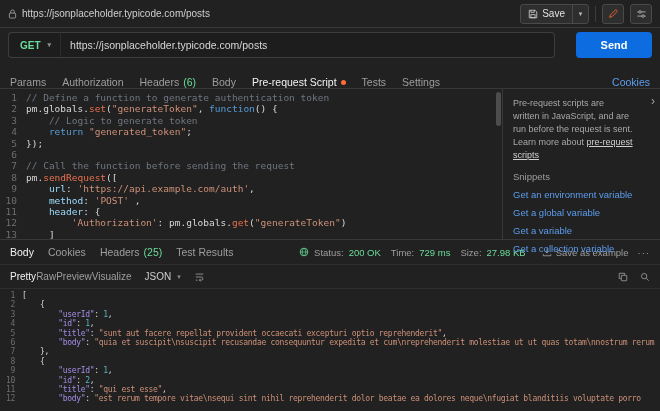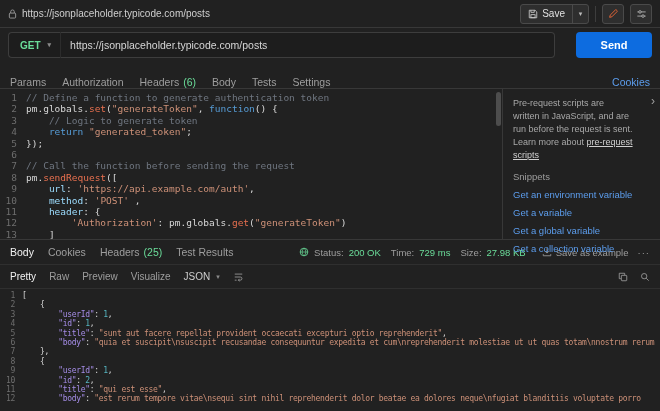--- a/index.html
+++ b/index.html
@@ -154,20 +154,24 @@
         <div class="tab">
           <span>Authorization</span>
         </div>
         <div class="tab">
           <span>Headers</span>
           <span class="count">(6)</span>
         </div>
         <div class="tab">
           <span>Body</span>
         </div>
+        <div class="tab active">
+          <span>Pre-request Script</span>
+          <span class="dot"></span>
+        </div>
         <div class="tab">
           <span>Tests</span>
         </div>
         <div class="tab">
           <span>Settings</span>
         </div>
       </div>
     <span class="cookies-link">Cookies</span>
   </div>
 
@@ -189,22 +193,22 @@
       </div>
     <div class="vscroll">
       <div class="thumb"></div>
     </div>
     <aside class="snippets">
       <span class="snip-chevron">›</span>
       <p class="snip-desc"><span>Pre-request scripts are written in JavaScript, and are run before the request is sent. Learn more about </span><a>pre-request scripts</a></p>
       <div class="snip-title">Snippets</div>
       <div id="snippet-links">
           <a class="snip-link">Get an environment variable</a>
+          <a class="snip-link">Get a global variable</a>
           <a class="snip-link">Get a variable</a>
-          <a class="snip-link">Get a global variable</a>
           <a class="snip-link">Get a collection variable</a>
         </div>
     </aside>
   </div>
 
   <div class="resp-header">
     <div id="response-tabs" style="display:flex;gap:14px;align-items:center;">
         <div class="tab active">
           <span>Body</span>
         </div>
@@ -239,21 +243,21 @@
               <path d="M1.5 8.5v2h9v-2" fill="none" stroke="#9e9e9e"></path>
             </svg>
         </span>
         <span>Save as example</span>
       </span>
       <span class="more-btn">···</span>
     </div>
   </div>
 
   <div class="resp-toolbar">
-    <div id="view-tabs" style="display:flex;gap:13px;align-items:center;">
+    <div id="view-tabs" style="display:flex;align-items:center;">
         <div class="view-tab active"><span>Pretty</span></div>
         <div class="view-tab"><span>Raw</span></div>
         <div class="view-tab"><span>Preview</span></div>
         <div class="view-tab"><span>Visualize</span></div>
       </div>
     <div class="format-select">
       <span>JSON</span>
       <span class="sm-caret">▾</span>
     </div>
     <span>

